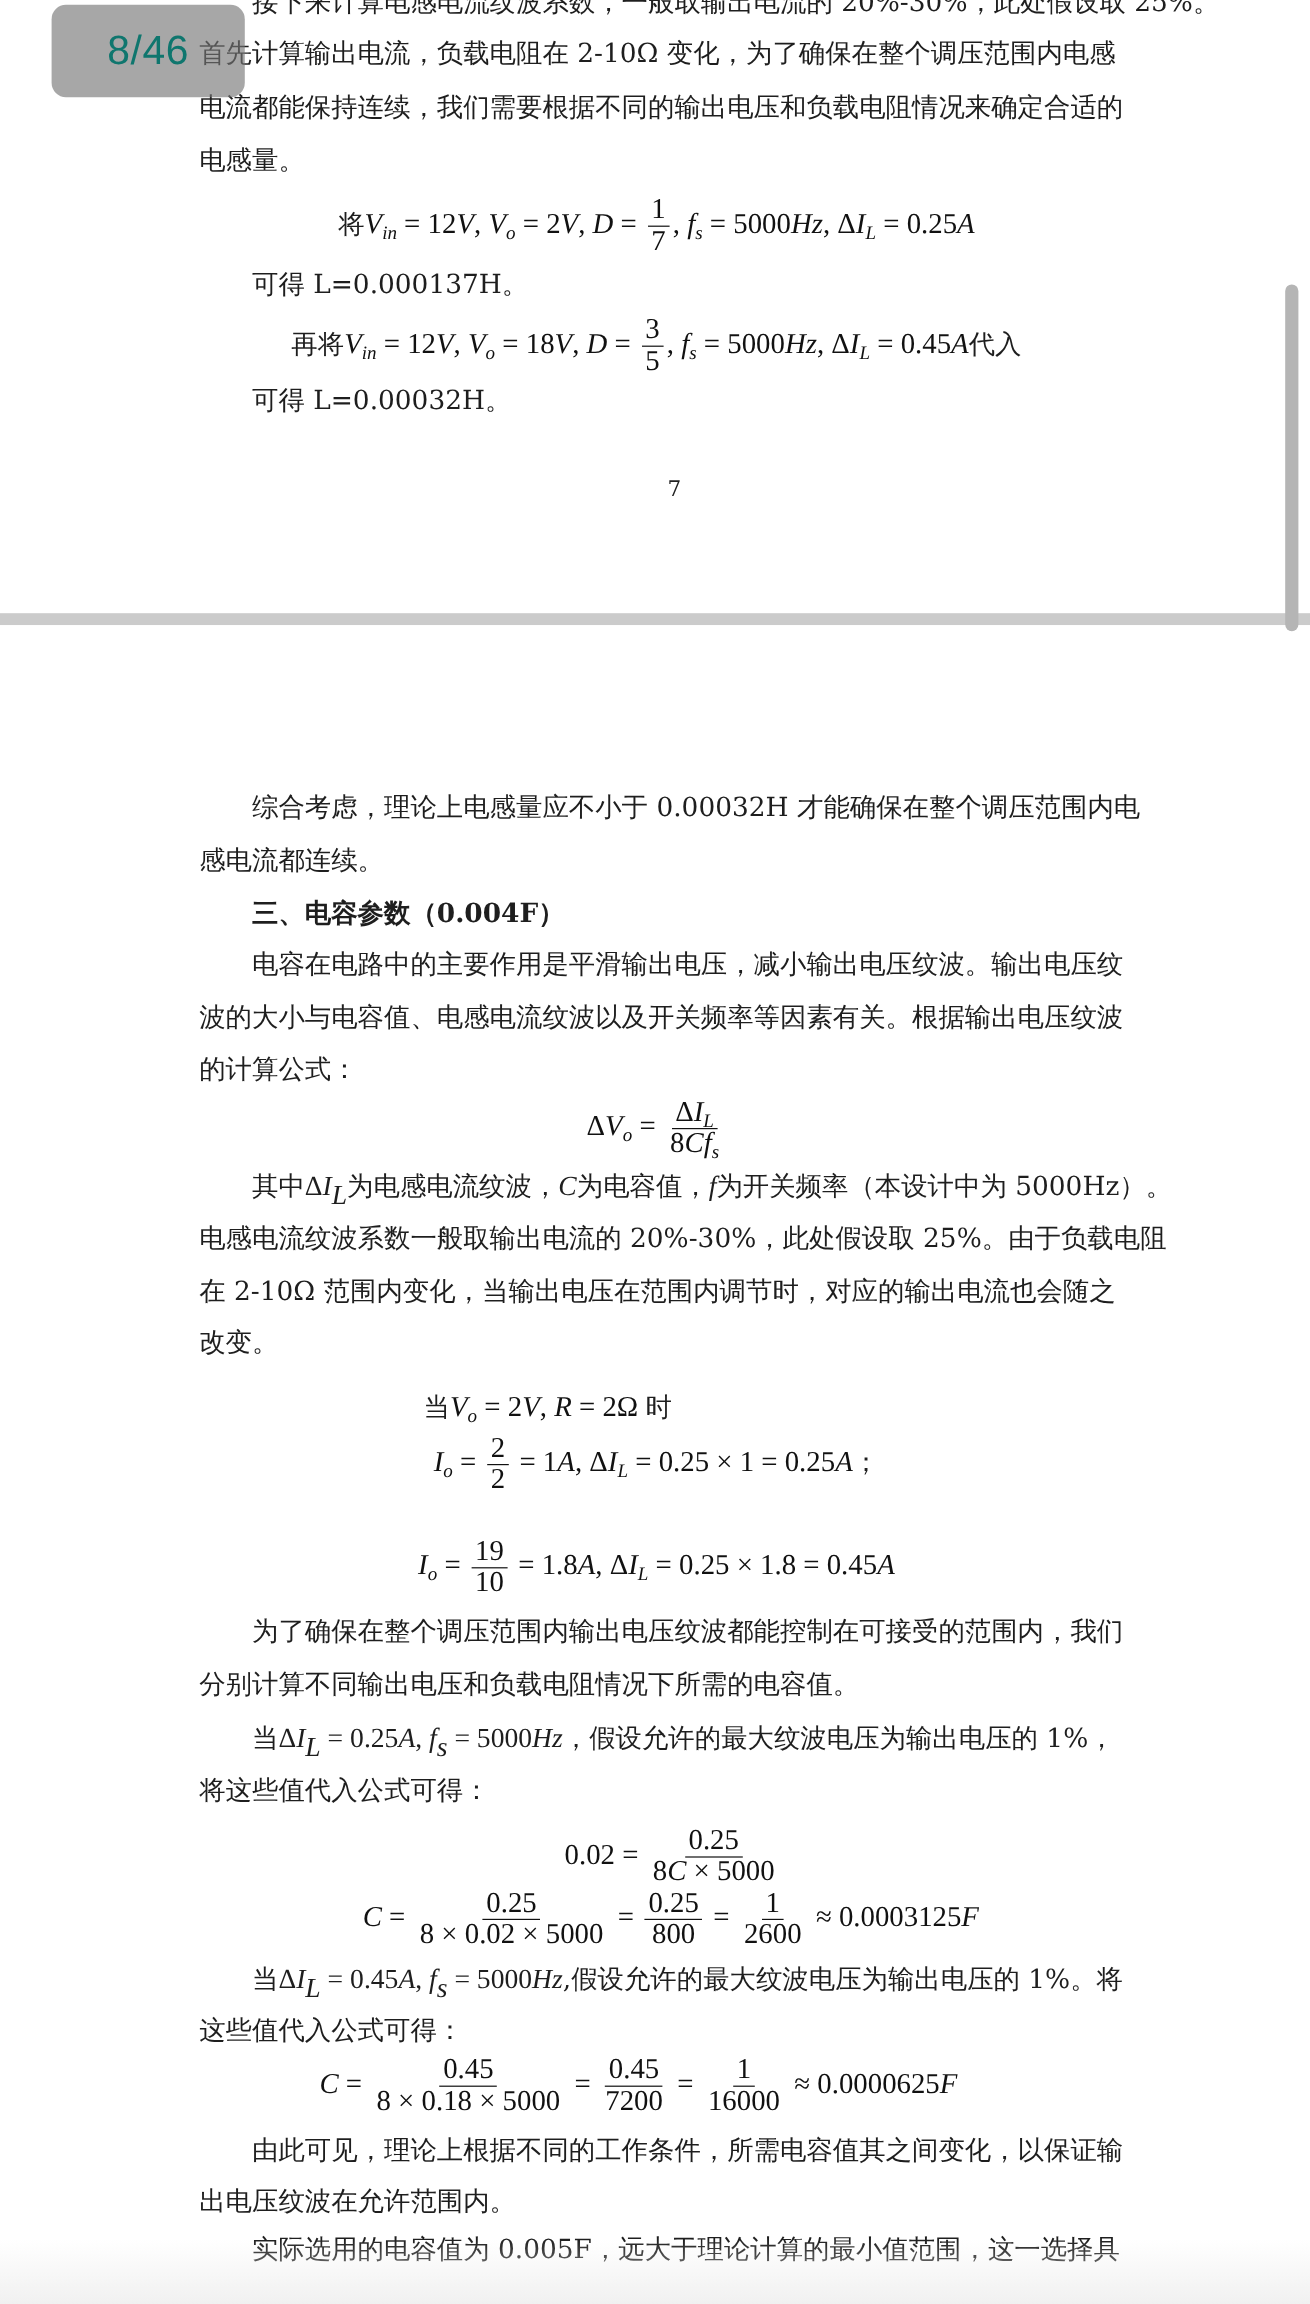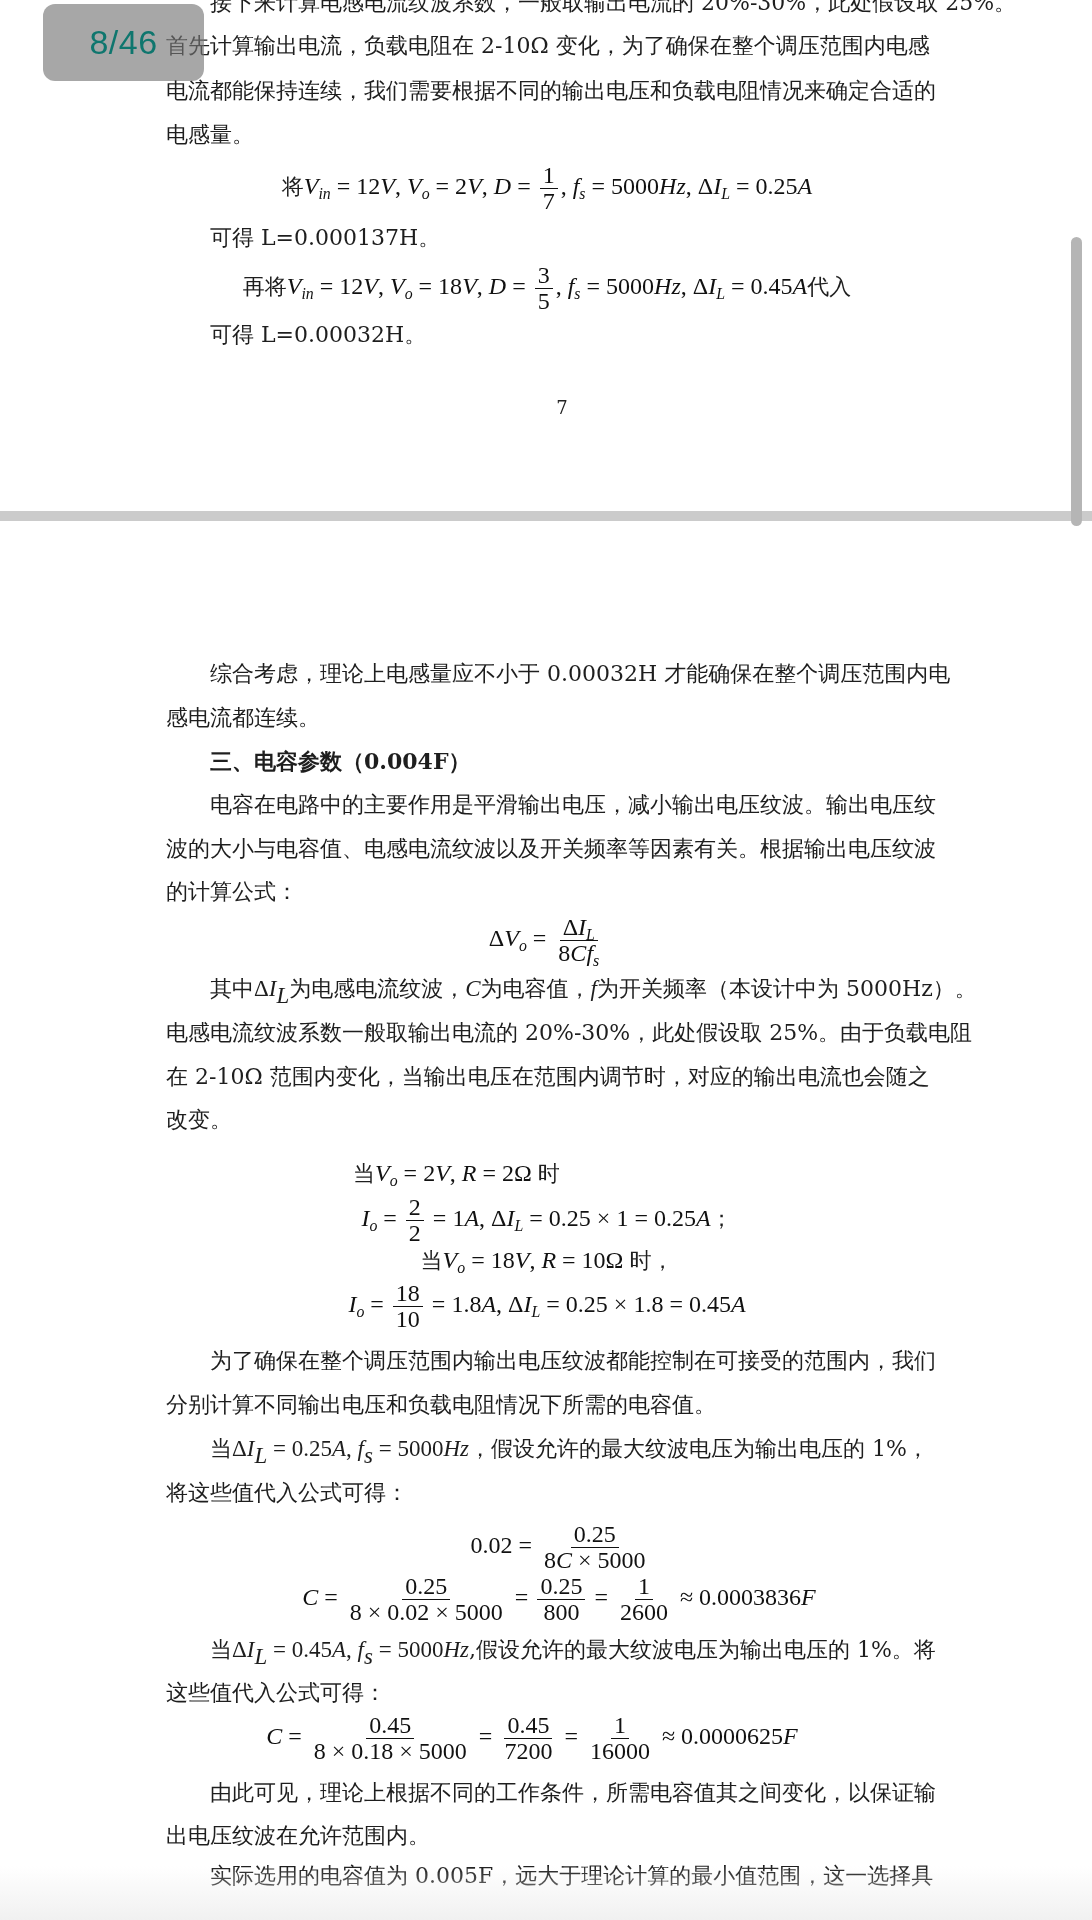--- a/index.html
+++ b/index.html
@@ -131,27 +131,24 @@
         <span class="cjk">当</span><span class="i">V</span><span class="sub">o</span><span> = 2</span><span class="i">V</span><span>, </span><span class="i">R</span><span> = 2Ω </span><span class="cjk">时</span>
       </div>
 
       <div class="eq center" style="top:1195px">
         <span class="i">I</span><span class="sub">o</span><span> = </span><span class="frac">
             <span class="num">2</span>
             <span class="den">2</span>
           </span><span> = 1</span><span class="i">A</span><span>, Δ</span><span class="i">I</span><span class="sub">L</span><span> = 0.25 × 1 = 0.25</span><span class="i">A</span><span class="cjk">；</span>
       </div>
 
-      <div class="eq center" style="top:1245px">
-        <span class="cjk">当</span><span class="i">V</span><span class="sub">o</span><span> = 18</span><span class="i">V</span><span>, </span><span class="i">R</span><span> = 10Ω </span><span class="cjk">时，</span>
-      </div>
 
       <div class="eq center" style="top:1281px">
         <span class="i">I</span><span class="sub">o</span><span> = </span><span class="frac">
-            <span class="num">18</span>
+            <span class="num">19</span>
             <span class="den">10</span>
           </span><span> = 1.8</span><span class="i">A</span><span>, Δ</span><span class="i">I</span><span class="sub">L</span><span> = 0.25 × 1.8 = 0.45</span><span class="i">A</span>
       </div>
 
       <div class="ln" style="top:1383px">分别计算不同输出电压和负载电阻情况下所需的电容值。</div>
       <div class="ln ind full" style="top:1339px">为了确保在整个调压范围内输出电压纹波都能控制在可接受的范围内，我们</div>
 
       <div class="ln ind full" style="top:1427px">
         <span>当</span><span class="m">Δ</span><span class="m i">I</span><span class="m sub">L</span><span class="m"> = 0.25</span><span class="m i">A</span><span class="m">, </span><span class="m i">f</span><span class="m sub">s</span><span class="m"> = 5000</span><span class="m i">Hz</span><span>，假设允许的最大纹波电压为输出电压的 1%，</span>
       </div>
@@ -167,21 +164,21 @@
       <div class="eq center" style="top:1574px; left:178px">
         <span class="i">C</span><span> = </span><span class="frac">
             <span class="num">0.25</span>
             <span class="den">8 × 0.02 × 5000</span>
           </span><span> = </span><span class="frac">
             <span class="num">0.25</span>
             <span class="den">800</span>
           </span><span> = </span><span class="frac">
             <span class="num">1</span>
             <span class="den">2600</span>
-          </span><span> ≈ 0.0003836</span><span class="i">F</span>
+          </span><span> ≈ 0.0003125</span><span class="i">F</span>
       </div>
 
       <div class="ln ind full" style="top:1628px">
         <span>当</span><span class="m">Δ</span><span class="m i">I</span><span class="m sub">L</span><span class="m"> = 0.45</span><span class="m i">A</span><span class="m">, </span><span class="m i">f</span><span class="m sub">s</span><span class="m"> = 5000</span><span class="m i">Hz</span><span>,假设允许的最大纹波电压为输出电压的 1%。将</span>
       </div>
       <div class="ln" style="top:1671px">这些值代入公式可得：</div>
 
       <div class="eq center" style="top:1713px; left:151px">
         <span class="i">C</span><span> = </span><span class="frac">
             <span class="num">0.45</span>

